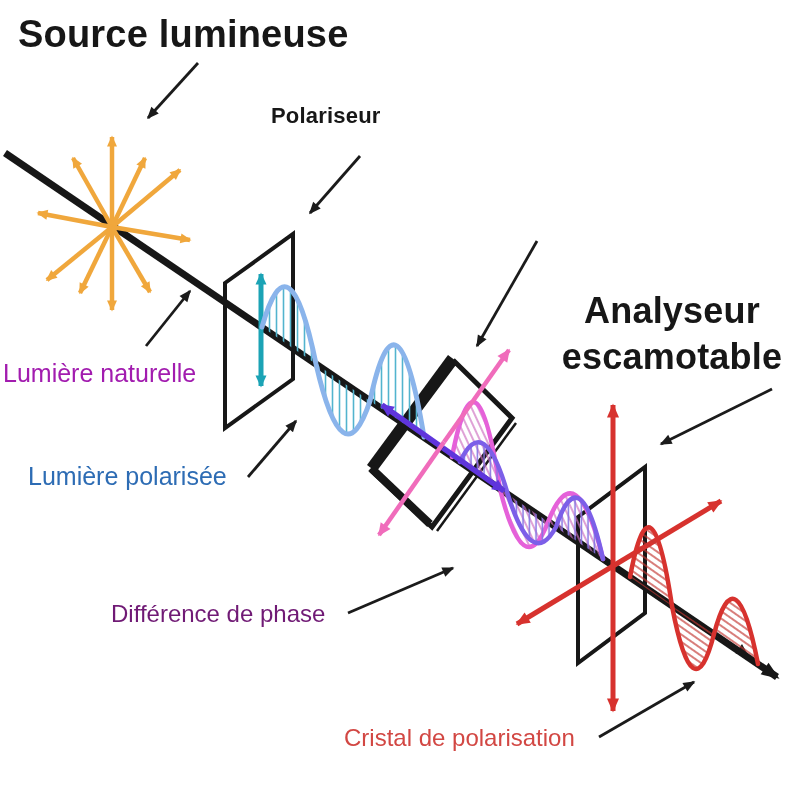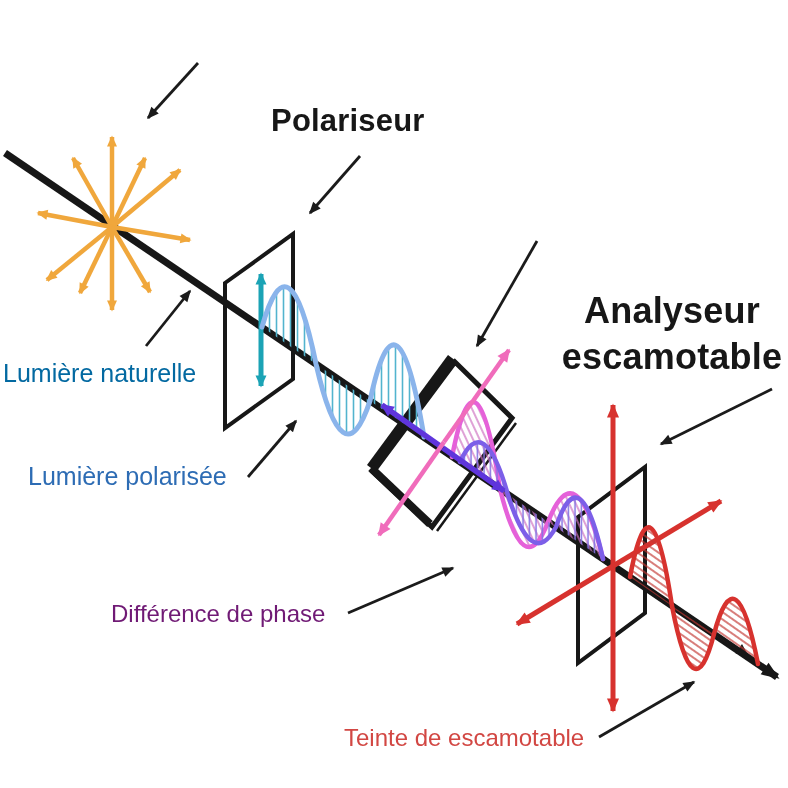--- a/index.html
+++ b/index.html
@@ -2,21 +2,21 @@
 <html><head>
 <meta charset="utf-8">
 <style>
   html,body{margin:0;padding:0;background:#ffffff;}
   #stage{position:relative;width:788px;height:788px;background:#ffffff;overflow:hidden;
          font-family:"Liberation Sans", sans-serif;}
   #stage svg{position:absolute;left:0;top:0;}
   .lbl{position:absolute;white-space:nowrap;}
   .title{font-weight:bold;color:#171717;letter-spacing:0.2px;}
   .lbl-source{left:18px;top:13px;font-size:38px;}
-  .lbl-polariser{left:271px;top:103px;font-size:31px;}
+  .lbl-polariser{left:271px;top:103px;font-size:22px;}
   .lbl-crystal{left:432px;top:195px;font-size:32px;}
   .lbl-analyser{left:551px;top:288px;width:242px;font-size:36px;line-height:1.27;
                 text-align:center;white-space:normal;}
   .sub{font-size:25px;}
   .lbl-natural{left:3px;top:359px;color:#EBAE4C;}
   .lbl-polarised{left:28px;top:462px;color:#2D6CB4;}
   .lbl-phase{left:111px;top:600px;color:#701a75;font-size:24px;}
   .lbl-tint{left:344px;top:724px;color:#D24743;font-size:24px;}
 </style>
 </head>
@@ -146,20 +146,21 @@
     <line x1="360" y1="156" x2="310" y2="213" marker-end="url(#mS)"></line>
     <line x1="537" y1="241" x2="477" y2="346" marker-end="url(#mS)"></line>
     <line x1="772" y1="389" x2="661" y2="444" marker-end="url(#mS)"></line>
     <line x1="146" y1="346" x2="190" y2="291" marker-end="url(#mS)"></line>
     <line x1="248" y1="477" x2="296" y2="421" marker-end="url(#mS)"></line>
     <line x1="348" y1="613" x2="453" y2="568" marker-end="url(#mS)"></line>
     <line x1="599" y1="737" x2="694" y2="682" marker-end="url(#mS)"></line>
   </g>
 </svg>
 
+<div class="lbl title lbl-source">Source lumineuse</div>
 <div class="lbl title lbl-polariser">Polariseur</div>
 <div class="lbl title lbl-analyser">Analyseur escamotable</div>
-<div class="lbl sub lbl-natural" style="color: #0369a1;">Lumière naturelle</div>
+<div class="lbl sub lbl-natural" style="color: #a21caf;">Lumière naturelle</div>
 <div class="lbl sub lbl-polarised" style="color: rgb(45, 108, 180); text-align: center;">Lumière polarisée</div>
 <div class="lbl lbl-phase">Différence de phase</div>
-<div class="lbl lbl-tint" style="color: rgb(210, 71, 67);">Teinte de escamotable</div>
+<div class="lbl lbl-tint" style="color: rgb(210, 71, 67);">Cristal de polarisation</div>
 
 </div>
 
 </body></html>

